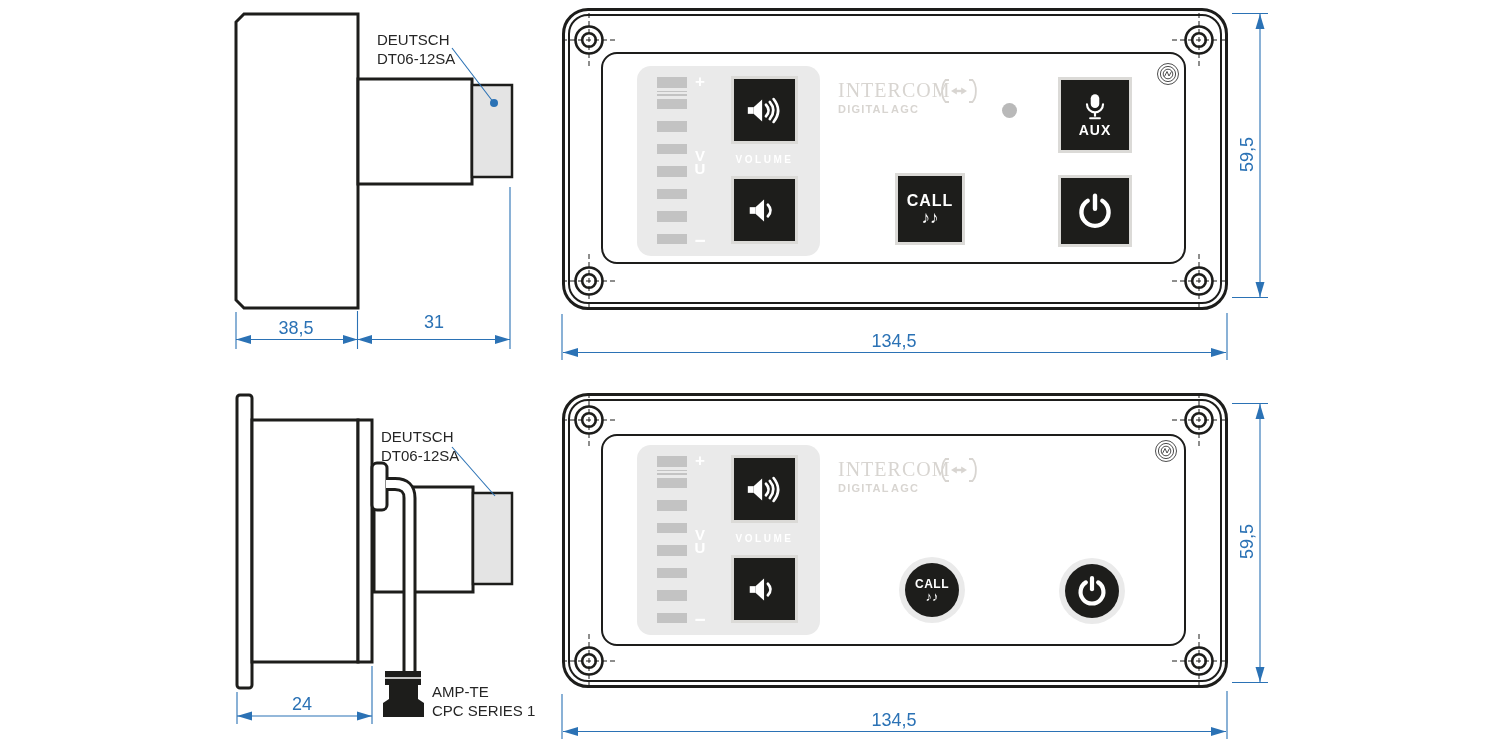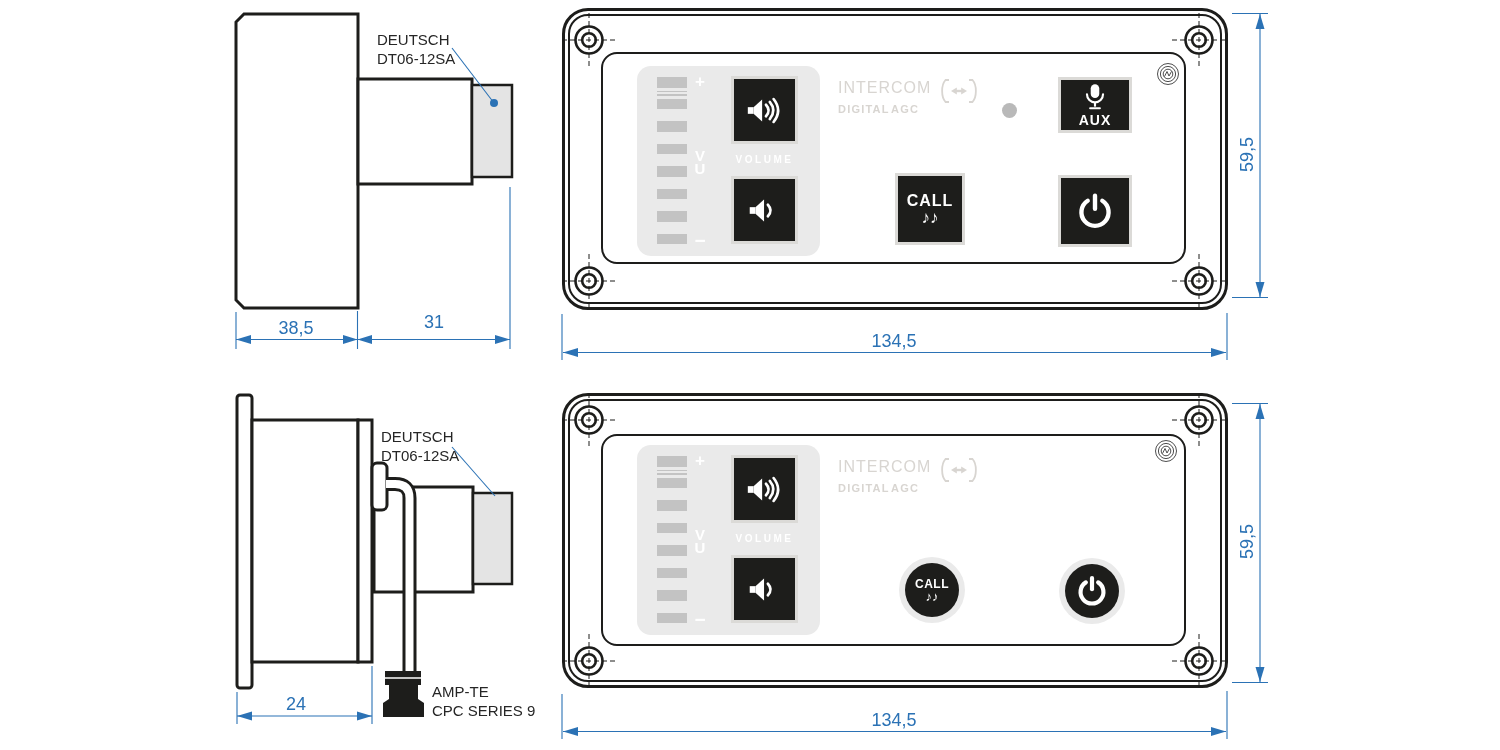--- a/index.html
+++ b/index.html
@@ -18,21 +18,21 @@
   .btn{position:absolute;box-sizing:border-box;width:67px;height:68px;background:#1d1d1b;border:3px solid #dbdad7;
        display:flex;flex-direction:column;align-items:center;justify-content:center;gap:1px;}
   .volume{position:absolute;left:94px;width:67px;text-align:center;font-size:10px;font-weight:bold;
           letter-spacing:2.5px;color:#fff;}
   
   .halo{position:absolute;width:66px;height:66px;background:#eaeaea;border-radius:50%;
         display:flex;align-items:center;justify-content:center;}
   .rbtn{width:54px;height:54px;background:#1d1d1b;border-radius:50%;display:flex;flex-direction:column;
         align-items:center;justify-content:center;}
   
-  .brand{position:absolute;font-size:16px;letter-spacing:1px;color:#d8d5d1;}
+  .brand{position:absolute;font-size:20px;letter-spacing:1px;color:#d8d5d1;font-family:Liberation Serif, serif;}
   .bsub{position:absolute;font-size:11px;font-weight:bold;letter-spacing:1.2px;color:#d8d5d1;}
   .led{position:absolute;width:15px;height:15px;border-radius:50%;background:#b9b9b9;}
   
   .calltxt{font-size:16px;font-weight:bold;letter-spacing:1px;color:#fff;line-height:17px;}
   .notes{font-size:17px;color:#fff;line-height:16px;}
   .auxtxt{font-size:14px;font-weight:bold;letter-spacing:1px;color:#fff;line-height:15px;}
   .rcalltxt{font-size:12px;font-weight:bold;letter-spacing:.5px;color:#fff;line-height:12px;}
   .rnotes{font-size:13px;color:#fff;line-height:13px;}
   
   .dimtxt{position:absolute;color:#2b72b5;font-size:18px;text-align:center;}
@@ -105,21 +105,21 @@
     <polygon points="31,13 25.2,9.4 25.2,16.6" fill="#d8d5d1"></polygon>
   </svg>
   <div class="bsub" style="left:838px;top:103px">DIGITAL</div>
   <div class="bsub" style="left:891px;top:103px">AGC</div>
   <div class="led" style="left:1002px;top:103px"></div>
 
   <div class="btn" style="left:895px;top:173px;width:70px;height:72px">
     <span class="calltxt">CALL</span>
     <span class="notes">♪♪</span>
   </div>
-  <div class="btn" style="left:1058px;top:77px;width:74px;height:56px">
+  <div class="btn" style="left:1058px;top:77px;width:74px;height:76px">
     <svg width="28" height="30" viewBox="0 0 26 28">
       <rect x="9" y="2" width="8" height="13" rx="4" fill="#fff"></rect>
       <path d="M5.5 11.5 a7.5 7.5 0 0 0 15 0" stroke="#fff" stroke-width="2" fill="none" stroke-linecap="round"></path>
       <line x1="13" y1="19.5" x2="13" y2="23" stroke="#fff" stroke-width="2"></line>
       <line x1="8.5" y1="24.5" x2="17.5" y2="24.5" stroke="#fff" stroke-width="2" stroke-linecap="round"></line>
     </svg>
     <span class="auxtxt">AUX</span>
   </div>
   <div class="btn" style="left:1058px;top:175px;width:74px;height:72px">
     <svg width="38" height="38" viewBox="0 0 26 26">
@@ -273,25 +273,25 @@
   <div class="lbl" style="left:377px;top:30px">
     <span>DEUTSCH</span>
     <span>DT06-12SA</span>
   </div>
   <div class="lbl" style="left:381px;top:427px">
     <span>DEUTSCH</span>
     <span>DT06-12SA</span>
   </div>
   <div class="lbl" style="left:432px;top:682px">
     <span>AMP-TE</span>
-    <span>CPC SERIES 9</span>
+    <span>CPC SERIES 1</span>
   </div>
 
   <div class="dimtxt" style="left:266px;top:318px;width:60px">38,5</div>
   <div class="dimtxt" style="left:404px;top:312px;width:60px">31</div>
-  <div class="dimtxt" style="left:266px;top:694px;width:60px">24</div>
+  <div class="dimtxt" style="left:272px;top:694px;width:60px">24</div>
 
   <div class="dimtxt" style="left:844px;top:331px;width:100px">134,5</div>
   <div class="dimtxt vdim" style="left:1206px;top:144px;width:82px">59,5</div>
   <div class="dimtxt" style="left:844px;top:710px;width:100px">134,5</div>
   <div class="dimtxt vdim" style="left:1206px;top:531px;width:82px">59,5</div>
 
 </div>
 
 </body></html>

